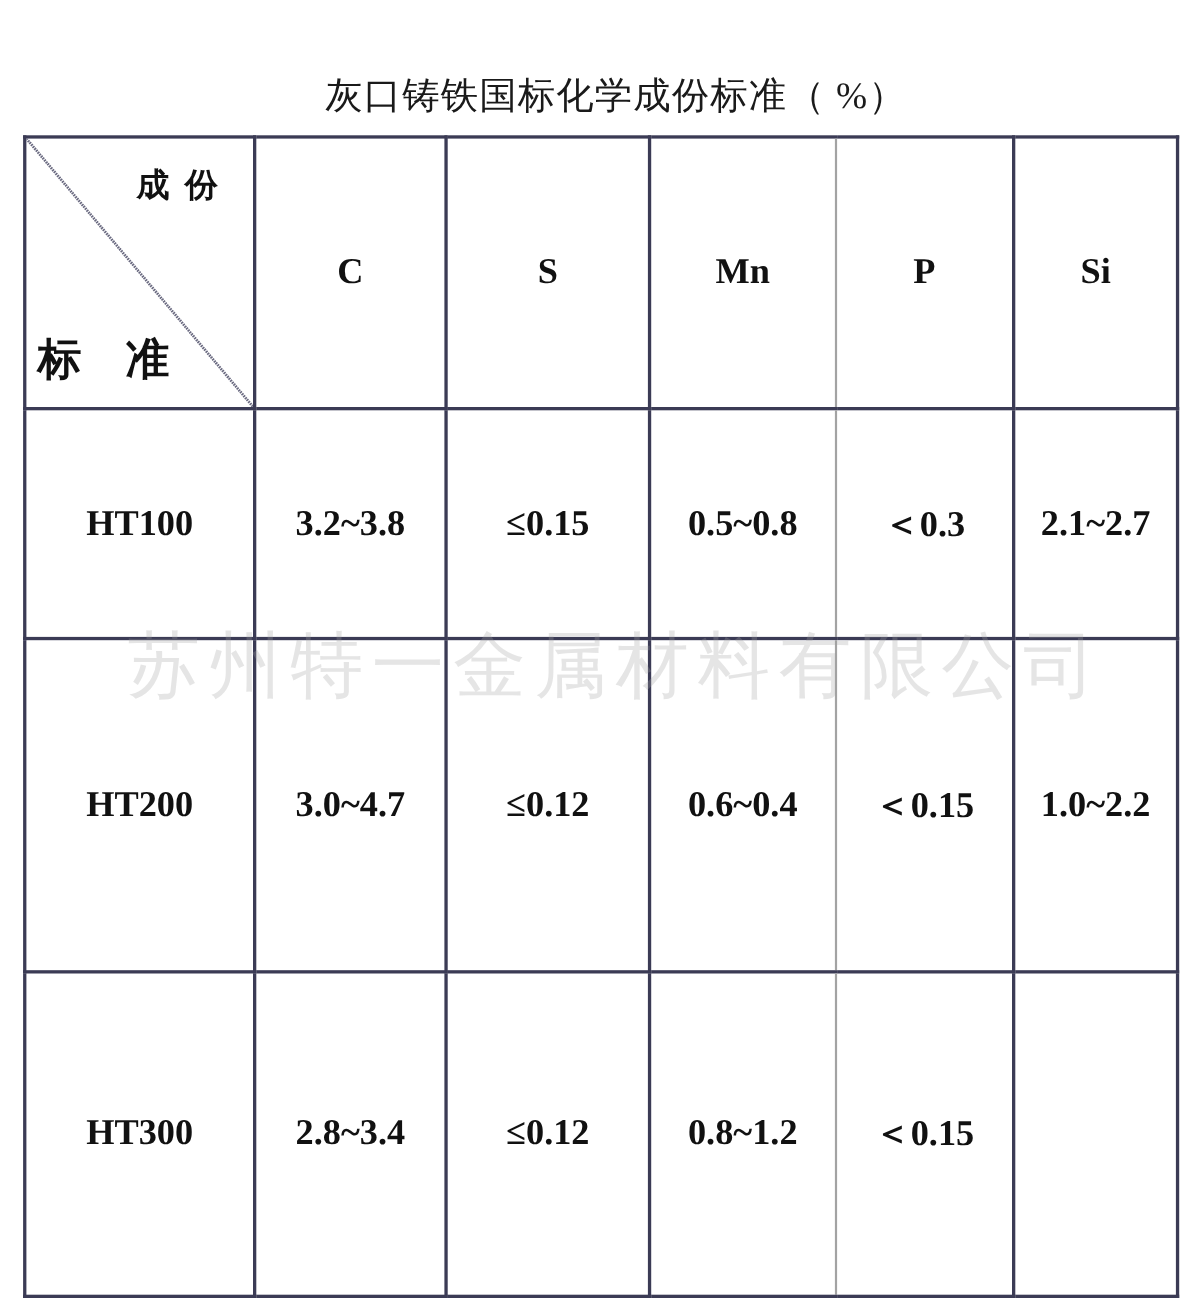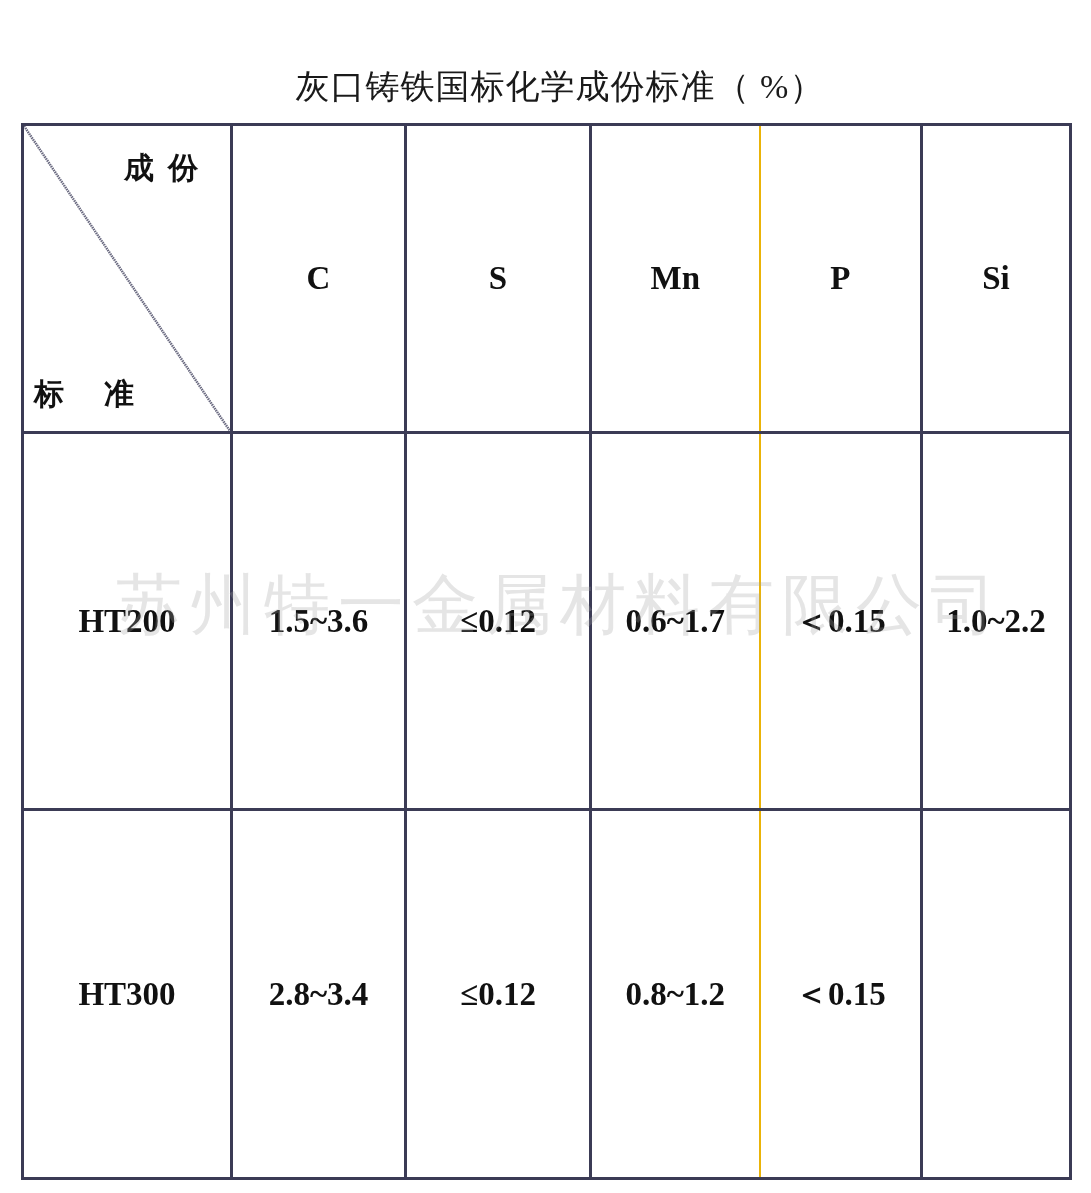--- a/index.html
+++ b/index.html
@@ -18,28 +18,28 @@
     width: 1048px; height: 1057px;
     border-collapse: collapse; table-layout: fixed;
   }
   .tbl td {
     border: 3px solid #3b3b55;
     text-align: center; vertical-align: middle;
     font-weight: bold; font-size: 33px;
     padding: 0;
   }
   .tbl td.light-left { border-left: 2px solid #e4e4ec; }
-  .tbl td.light-right { border-right: 2px solid #eab308; }
+  .tbl td.light-right { border-right: 2px solid #a3a3a3; }
   .corner { position: relative; }
   .corner svg { position: absolute; left: 0; top: 0; width: 100%; height: 100%; }
   .corner .top-lbl {
     position: absolute; right: 18px; top: 22px; font-size: 30px; letter-spacing: 14px;
   }
   .corner .bot-lbl {
-    position: absolute; left: 10px; bottom: 16px; font-size: 30px; word-spacing: 0;
+    position: absolute; left: 10px; bottom: 16px; font-size: 40px; word-spacing: 0;
   }
   .corner .bot-lbl span + span { margin-left: 40px; }
   .watermark {
     position: absolute; left: 88px; top: 560px; font-size: 66px;
     color: rgba(160,160,160,0.28); letter-spacing: 8px;
     font-family: "DejaVu Sans", sans-serif; white-space: nowrap; pointer-events: none; margin-left: 28px;
   }
 </style>
 </head>
 <body>
@@ -64,25 +64,33 @@
       <span class="top-lbl"><span>成</span><span>份</span></span>
       <span class="bot-lbl"><span>标</span><span>准</span></span>
     </td>
     <td>C</td>
     <td>S</td>
     <td class="light-right">Mn</td>
     <td class="light-left">P</td>
     <td>Si</td>
   </tr>
 
+  <tr style="height:125px">
+    <td>HT100</td>
+    <td>3.2~3.8</td>
+    <td>≤0.15</td>
+    <td class="light-right">0.5~0.8</td>
+    <td class="light-left">＜0.3</td>
+    <td>2.1~2.7</td>
+  </tr>
   <tr style="height:180px">
     <td>HT200</td>
-    <td>1.5~3.6</td>
+    <td>3.0~4.7</td>
     <td>≤0.12</td>
-    <td class="light-right">0.6~1.7</td>
+    <td class="light-right">0.6~0.4</td>
     <td class="light-left">＜0.15</td>
     <td>1.0~2.2</td>
   </tr>
   <tr style="height:176px">
     <td>HT300</td>
     <td>2.8~3.4</td>
     <td>≤0.12</td>
     <td class="light-right">0.8~1.2</td>
     <td class="light-left">＜0.15</td>
     <td></td>

